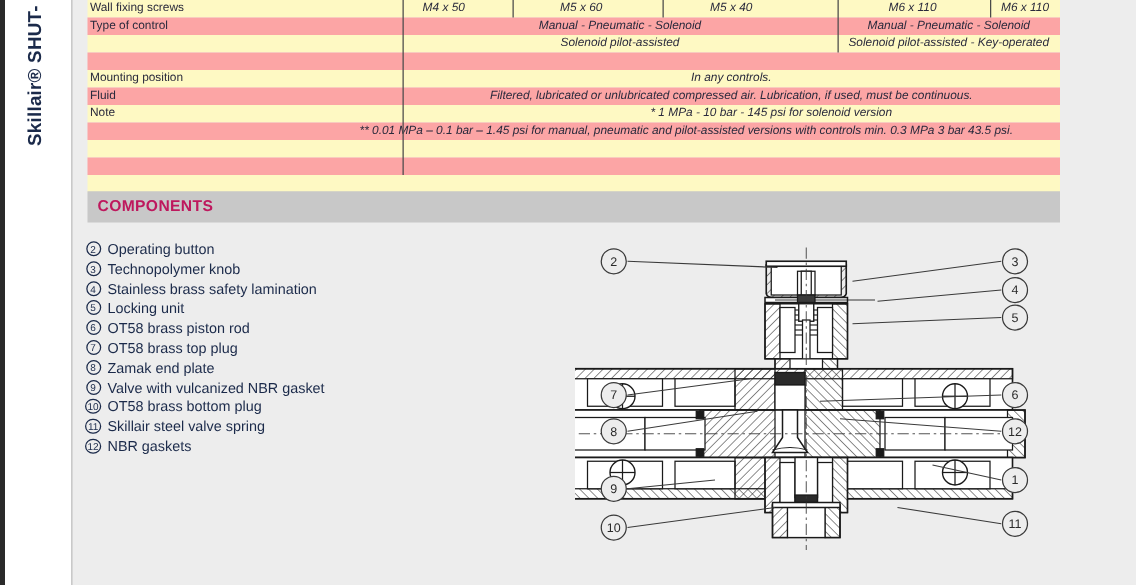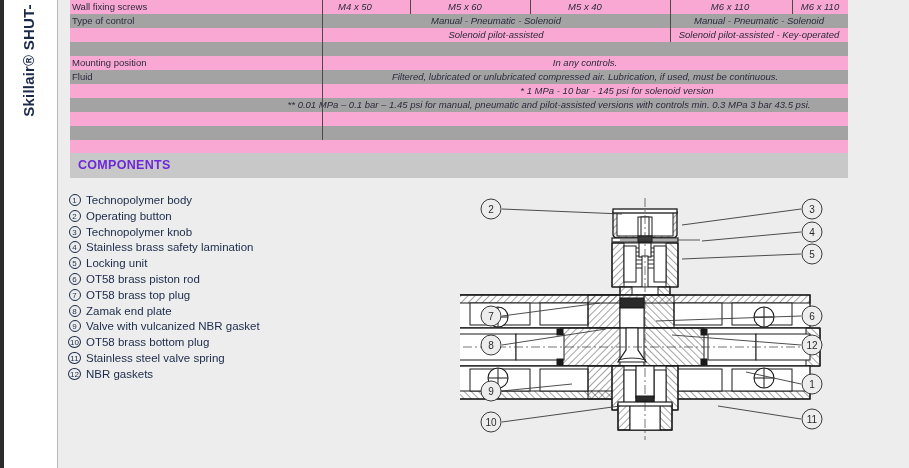--- a/index.html
+++ b/index.html
@@ -47,23 +47,23 @@
     position: absolute;
     left: 70px; top: 0;
     width: 778px;
   }
   .srow {
     position: relative;
     height: 14px;
     line-height: 14px;
     font-size: 9.5px;
     color: #2a2a3c;
-    background: #f9a8d4;
-  }
-  .srow.alt { background: #a3a3a3; }
+    background: #fef9c3;
+  }
+  .srow.alt { background: #fca5a5; }
   .srow .lbl {
     position: absolute; left: 2px; top: 0;
     width: 240px;
     text-align: left;
     white-space: nowrap;
   }
   .srow .cell {
     position: absolute; top: 0;
     text-align: center;
     white-space: nowrap;
@@ -83,21 +83,21 @@
     position: absolute;
     left: 70px; top: 153px;
     width: 778px; height: 25px;
     background: #c8c8c8;
   }
   .components-band .title {
     position: absolute;
     left: 8px; top: 5px;
     font-size: 12.5px;
     font-weight: bold;
-    color: #6d28d9;
+    color: #be185d;
     letter-spacing: 0.3px;
   }
 
   
   .components-list {
     position: absolute;
     left: 66px; top: 192px;
     width: 320px;
   }
   .comp-item {
@@ -170,20 +170,21 @@
       </div>
       <div class="srow">
         <div class="lbl">Mounting position</div>
         <div class="cell" style="left: 252px; width: 526px;">In any controls.</div>
       </div>
       <div class="srow alt">
         <div class="lbl">Fluid</div>
         <div class="cell" style="left: 252px; width: 526px;">Filtered, lubricated or unlubricated compressed air. Lubrication, if used, must be continuous.</div>
       </div>
       <div class="srow">
+        <div class="lbl">Note</div>
         <div class="cell" style="left: 252px; width: 526px; margin-left: 32px;">* 1 MPa - 10 bar - 145 psi for solenoid version</div>
       </div>
       <div class="srow alt">
         <div class="lbl"></div>
         <div class="cell" style="left: 180px; width: 598px;">** 0.01 MPa – 0.1 bar – 1.45 psi for manual, pneumatic and pilot-assisted versions with controls min. 0.3 MPa 3 bar 43.5 psi.</div>
       </div>
       <div class="srow">
         <div class="lbl"></div>
       </div>
       <div class="srow alt">
@@ -198,31 +199,30 @@
   <div class="vrule" style="left:410px; top:0; height:14px;"></div>
   <div class="vrule" style="left:530px; top:0; height:14px;"></div>
   <div class="vrule" style="left:670px; top:0; height:42px;"></div>
   <div class="vrule" style="left:792px; top:0; height:14px;"></div>
 
   <div class="components-band">
     <div class="title">COMPONENTS</div>
   </div>
 
   <div class="components-list" id="components-list">
-      <div class="comp-item"><span class="comp-num"><span class="circ">1</span></span><span class="comp-label">Technopolymer body</span></div>
       <div class="comp-item"><span class="comp-num"><span class="circ">2</span></span><span class="comp-label">Operating button</span></div>
       <div class="comp-item"><span class="comp-num"><span class="circ">3</span></span><span class="comp-label">Technopolymer knob</span></div>
       <div class="comp-item"><span class="comp-num"><span class="circ">4</span></span><span class="comp-label">Stainless brass safety lamination</span></div>
       <div class="comp-item"><span class="comp-num"><span class="circ">5</span></span><span class="comp-label">Locking unit</span></div>
       <div class="comp-item"><span class="comp-num"><span class="circ">6</span></span><span class="comp-label">OT58 brass piston rod</span></div>
       <div class="comp-item"><span class="comp-num"><span class="circ">7</span></span><span class="comp-label">OT58 brass top plug</span></div>
       <div class="comp-item"><span class="comp-num"><span class="circ">8</span></span><span class="comp-label">Zamak end plate</span></div>
       <div class="comp-item"><span class="comp-num"><span class="circ">9</span></span><span class="comp-label">Valve with vulcanized NBR gasket</span></div>
       <div class="comp-item"><span class="comp-num"><span class="circ">10</span></span><span class="comp-label">OT58 brass bottom plug</span></div>
-      <div class="comp-item"><span class="comp-num"><span class="circ">11</span></span><span class="comp-label">Stainless steel valve spring</span></div>
+      <div class="comp-item"><span class="comp-num"><span class="circ">11</span></span><span class="comp-label">Skillair steel valve spring</span></div>
       <div class="comp-item"><span class="comp-num"><span class="circ">12</span></span><span class="comp-label">NBR gaskets</span></div>
     </div>
 
   <div class="drawing-area">
     <svg width="449" height="278" viewBox="0 0 449 278" xmlns="http://www.w3.org/2000/svg">
       <defs>
         <pattern id="hatchR" width="5" height="5" patternTransform="rotate(45)" patternUnits="userSpaceOnUse">
           <line x1="0" y1="0" x2="0" y2="5" stroke="#1a1a1a" stroke-width="0.8"></line>
         </pattern>
         <pattern id="hatchL" width="5" height="5" patternTransform="rotate(-45)" patternUnits="userSpaceOnUse">

